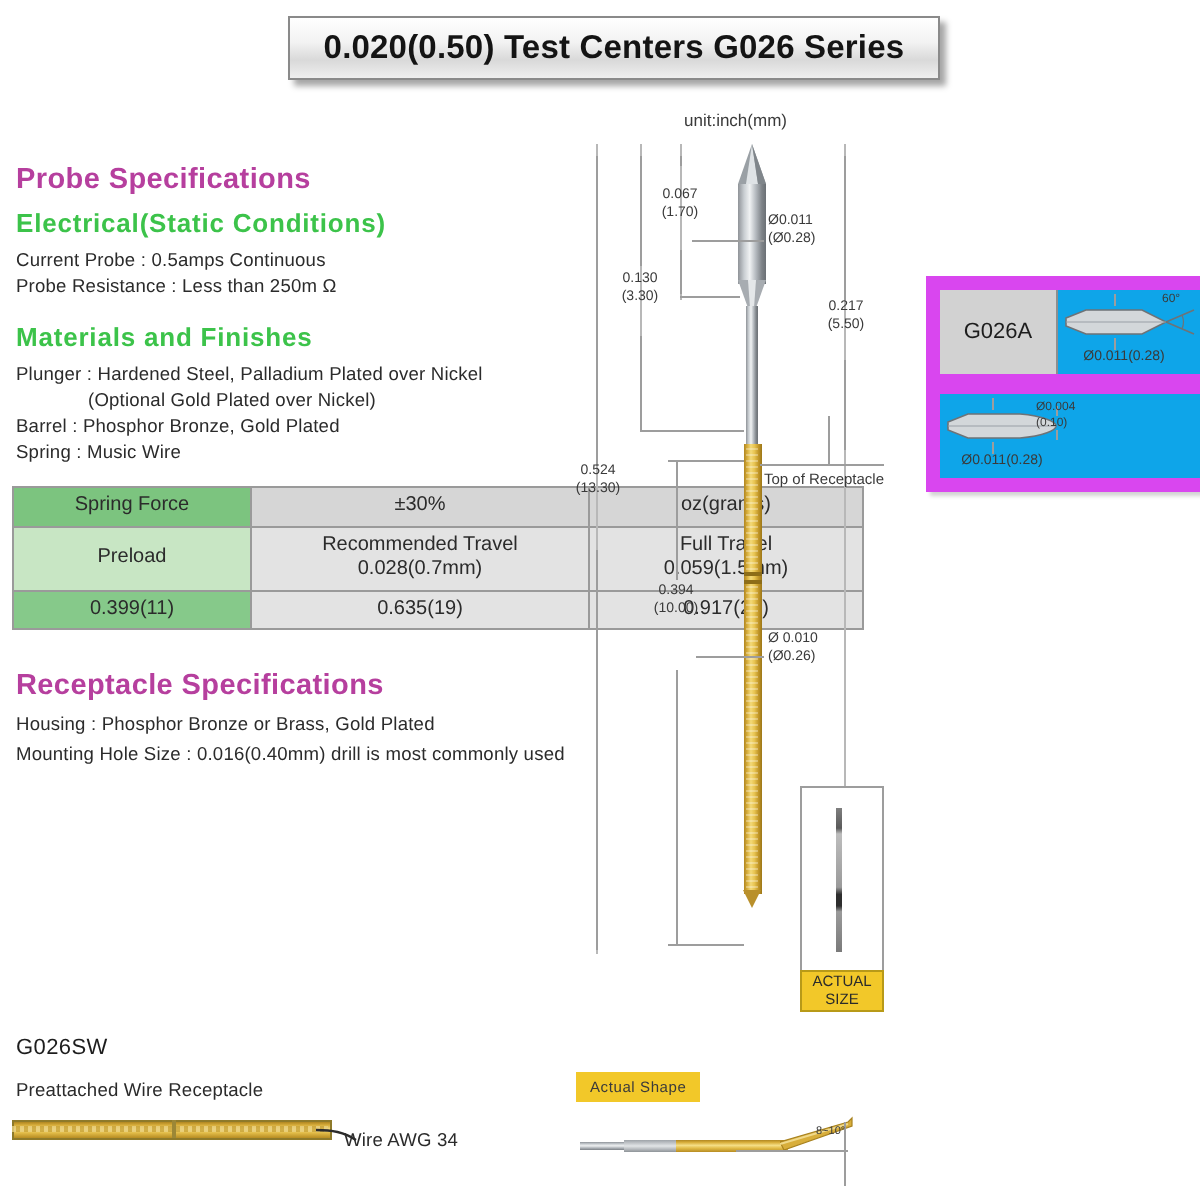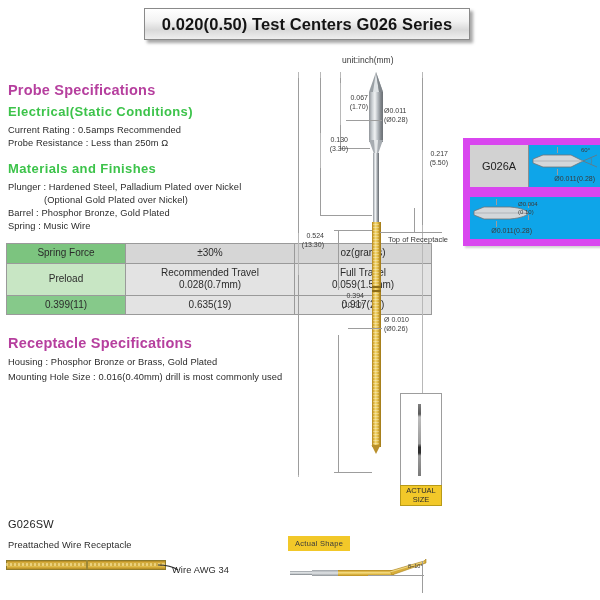--- a/index.html
+++ b/index.html
@@ -39,21 +39,21 @@
   }
   .cell-hdr-green{background:#7cc47f;width:78px;font-weight:normal;}
   .cell-mid-green{background:#c8e6c4;}
   .cell-val-green{background:#86c98a;}
   .cell-grey{background:#d6d6d6;margin-top:43px;}
   .cell-grey-l{background:#e3e3e3;}
   .cell-w2{width:128px;}
   .cell-w3{width:96px;}
 
   
-  .dim-txt{font-size:7px;color:#3a3a3a;line-height:1.25;white-space:nowrap;text-align:right;}
+  .dim-txt{font-size:7px;color:#3a3a3a;line-height:1.25;white-space:nowrap;text-align:center;}
   .dim-txt.l{text-align:left;}
   .vline{background:#9d9d9d;width:1px;}
   .hline{background:#9d9d9d;height:1px;}
   .vline-d{background:#b8b8b8;width:1px;}
 
   
   .steel{
     background:linear-gradient(to right,#8f9398 0%,#c9ced2 22%,#f0f2f3 42%,#b9bec3 62%,#7e8388 85%,#6b7075 100%);
   }
   .gold{
@@ -97,21 +97,21 @@
   <div class="t">0.020(0.50) Test Centers G026 Series</div>
 </div>
 
 <div class="abs" style="left:8px;top:82px;">
   <span class="h-magenta"></span>
 </div>
 <div class="abs h-magenta" style="left:8px;top:82px;">Probe Specifications</div>
 
 <div class="abs h-green" style="left:8px;top:104px;">Electrical(Static Conditions)</div>
 
-<div class="abs body-line" style="left:8px;top:125px;">Current Rating : 0.5amps Recommended</div>
+<div class="abs body-line" style="left:8px;top:125px;">Current Probe : 0.5amps Continuous</div>
 <div class="abs body-line" style="left:8px;top:138px;">Probe Resistance : Less than 250m Ω</div>
 
 <div class="abs h-green" style="left:8px;top:161px;">Materials and Finishes</div>
 
 <div class="abs body-line" style="left:8px;top:182px;">Plunger : Hardened Steel, Palladium Plated over Nickel</div>
 <div class="abs body-line" style="left:44px;top:195px;">(Optional Gold Plated over Nickel)</div>
 <div class="abs body-line" style="left:8px;top:208px;">Barrel   : Phosphor Bronze, Gold Plated</div>
 <div class="abs body-line" style="left:8px;top:221px;">Spring  : Music Wire</div>
 
 <table class="abs" id="spring-table">

